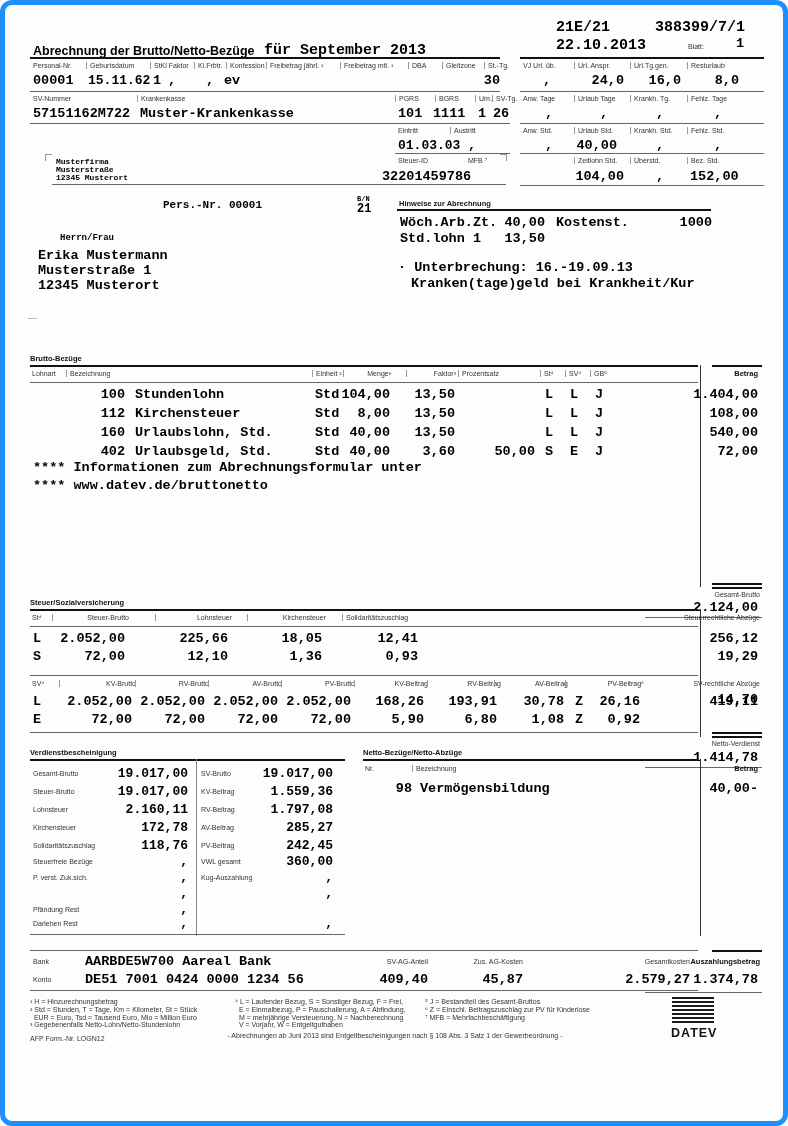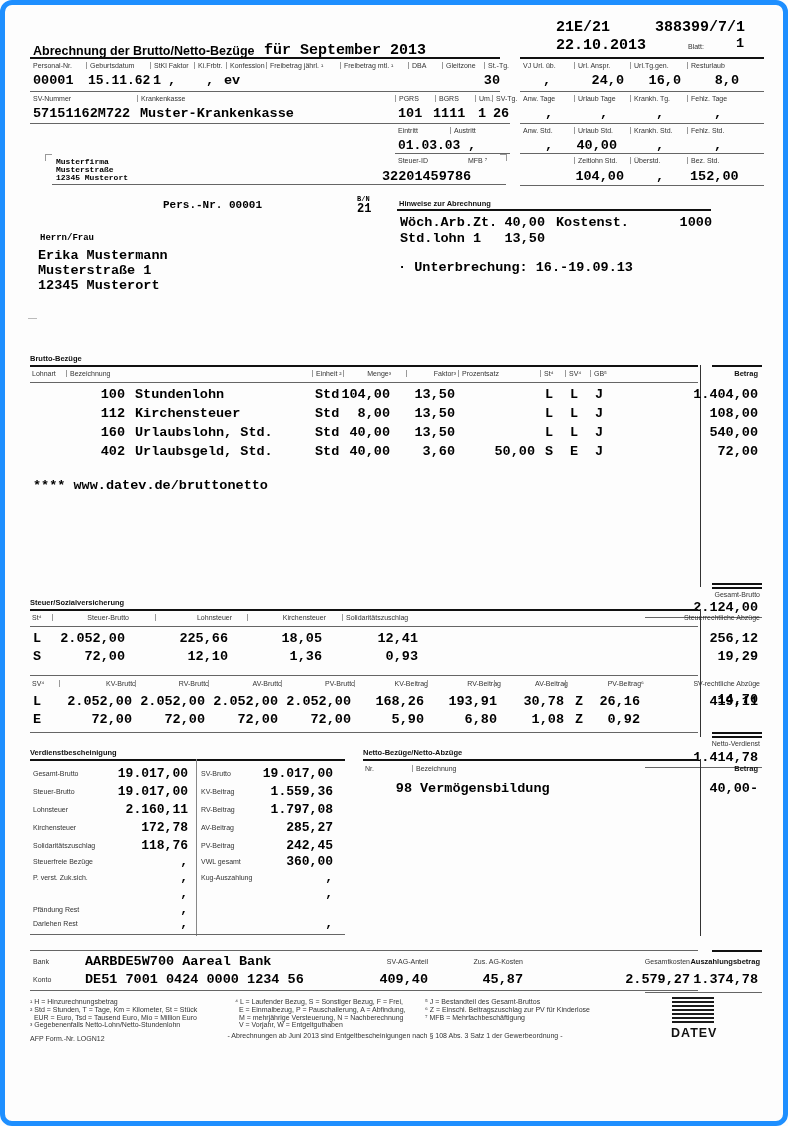--- a/index.html
+++ b/index.html
@@ -9,21 +9,21 @@
   
   .l{position:absolute;font-size:7px;color:#333;white-space:nowrap;line-height:1;}
   .lb{font-weight:bold;font-size:7.5px;color:#111;}
   .sep{border-left:1px solid #999;padding-left:3px;}
   
   .m{position:absolute;font-family:"Liberation Mono","DejaVu Sans Mono",monospace;
      font-size:13.5px;font-weight:700;color:#000;white-space:nowrap;line-height:1;}
   .m15{font-size:15px;}
   .m13{font-size:13px;}
   .m11{font-size:11px;}
-  .m9{font-size:9px;}
+  .m9{font-size:9px;margin-left:20px;}
   .m8{font-size:8px;}
   .r{text-align:right;}
   .c{text-align:center;}
   
   .hr{position:absolute;height:0;border-top:1px solid #666;}
   .hr2{position:absolute;height:0;border-top:2px solid #111;}
   .vl{position:absolute;width:0;border-left:1px solid #333;}
   .vlg{position:absolute;width:0;border-left:1px solid #888;}
   .fn{position:absolute;font-size:7px;color:#333;line-height:1.12;white-space:pre;}
   .mark-l{position:absolute;width:6px;height:6px;border-left:1px solid #999;border-top:1px solid #999;}
@@ -143,20 +143,21 @@
   <span class="m r" style="left:498px;top:216px;width:47px">40,00</span>
   <span class="m" style="left:556px;top:216px">Kostenst.</span>
   <span class="m r" style="left:650px;top:216px;width:62px">1000</span>
   <span class="m" style="left:400px;top:232px">Std.lohn 1</span>
   <span class="m r" style="left:498px;top:232px;width:47px">13,50</span>
   <span class="m m9" style="left:40px;top:234px">Herrn/Frau</span>
   <span class="m" style="left:38px;top:249px">Erika Mustermann</span>
   <span class="m" style="left:38px;top:264px">Musterstraße 1</span>
   <span class="m" style="left:38px;top:279px">12345 Musterort</span>
   <span class="m" style="left:398px;top:261px">· Unterbrechung: 16.-19.09.13</span>
+  <span class="m" style="left:411px;top:277px">Kranken(tage)geld bei Krankheit/Kur</span>
 
   <div class="foldmark" style="left:28px;top:318px;width:9px"></div>
 
   <span class="l lb" style="left:30px;top:355px">Brutto-Bezüge</span>
   <div class="hr2" style="left:30px;top:365px;width:668px"></div>
   <div class="hr2" style="left:712px;top:365px;width:50px"></div>
   <div class="vl" style="left:700px;top:365px;height:222px"></div>
   <span class="l" style="left:32px;top:370px">Lohnart</span>
   <span class="l sep" style="left:66px;top:370px">Bezeichnung</span>
   <span class="l sep" style="left:312px;top:370px">Einheit ²</span>
@@ -206,20 +207,21 @@
   <span class="m" style="left:135px;top:445px">Urlaubsgeld, Std.</span>
   <span class="m" style="left:315px;top:445px">Std</span>
   <span class="m r" style="left:330px;top:445px;width:60px">40,00</span>
   <span class="m r" style="left:400px;top:445px;width:55px">3,60</span>
   <span class="m r" style="left:462px;top:445px;width:73px">50,00</span>
   <span class="m c" style="left:542px;top:445px;width:14px">S</span>
   <span class="m c" style="left:567px;top:445px;width:14px">E</span>
   <span class="m c" style="left:592px;top:445px;width:14px">J</span>
   <span class="m r" style="left:640px;top:445px;width:118px">72,00</span>
 
+  <span class="m" style="left:33px;top:461px">**** Informationen zum Abrechnungsformular unter</span>
   <span class="m" style="left:33px;top:479px">**** www.datev.de/bruttonetto</span>
 
   <div class="hr2" style="left:712px;top:583px;width:50px"></div>
   <div class="hr2" style="left:712px;top:587px;width:50px"></div>
   <span class="l r" style="left:660px;top:591px;width:100px">Gesamt-Brutto</span>
   <span class="m r" style="left:640px;top:601px;width:118px">2.124,00</span>
   <div class="hr" style="left:645px;top:617px;width:117px"></div>
 
   <span class="l lb" style="left:30px;top:599px">Steuer/Sozialversicherung</span>
   <div class="hr2" style="left:30px;top:609px;width:668px"></div>

